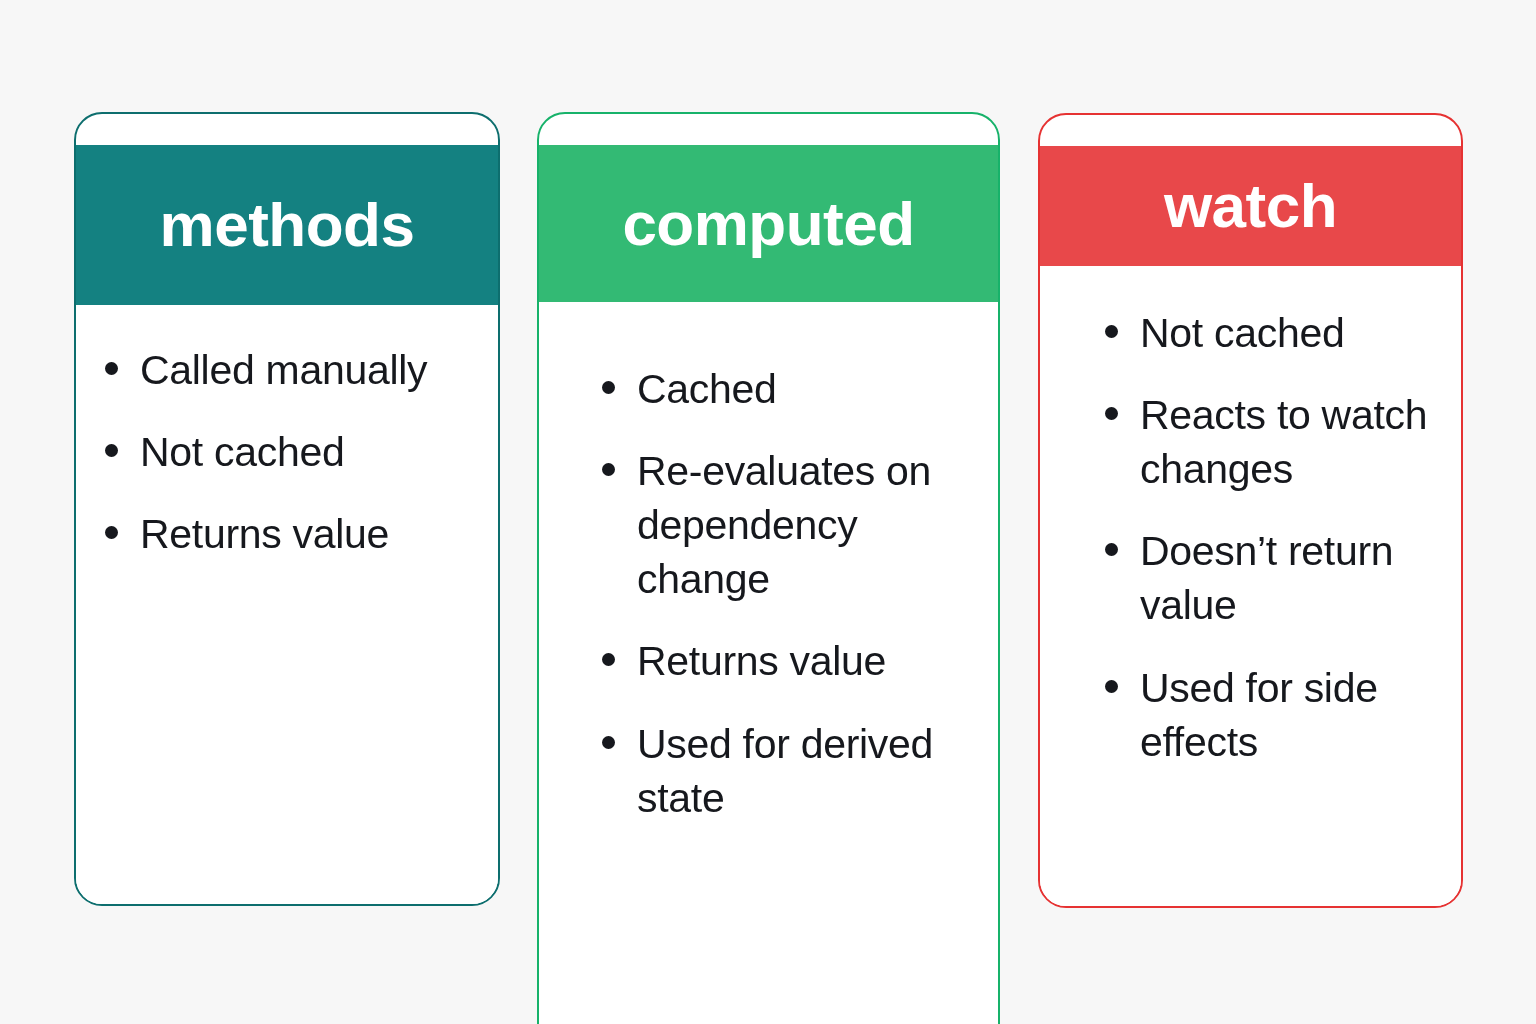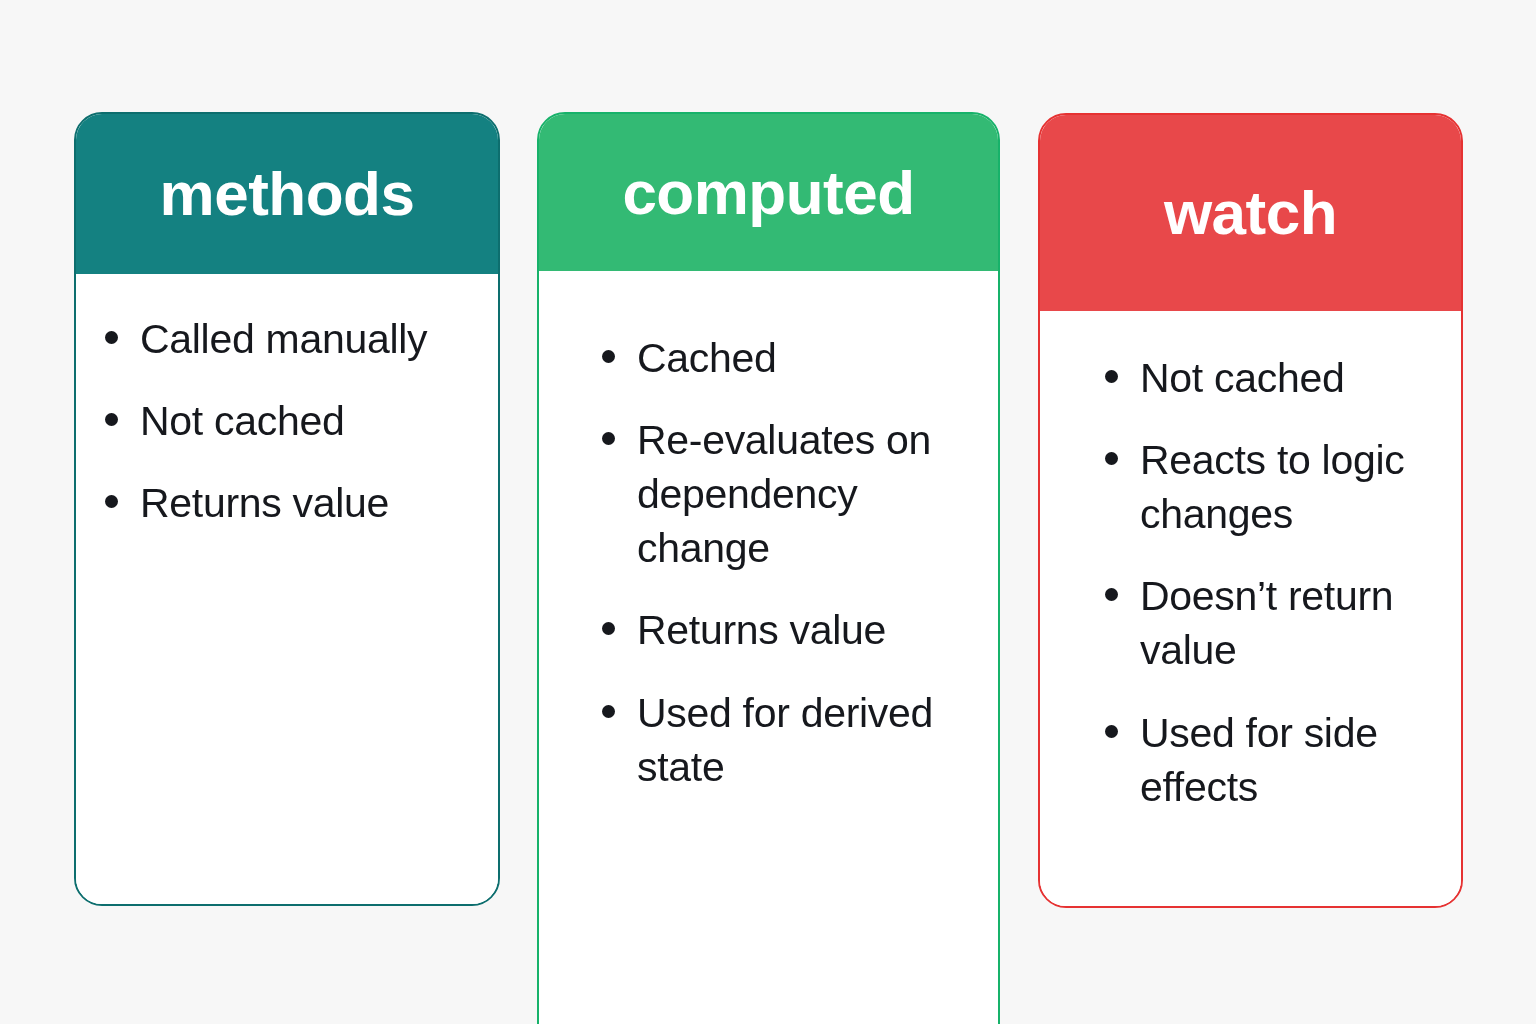--- a/index.html
+++ b/index.html
@@ -38,25 +38,26 @@
   #card-methods  { border: 2px solid #0d6e6e; }
   #card-computed { border: 2px solid #17b26a; }
   #card-watch    { border: 2px solid #e63232; }
 
   .card-header {
     width: 100%;
     display: flex;
     align-items: center;
     justify-content: center;
     flex: 0 0 auto;
+    margin-top: 31px;
   }
 
   #card-methods  .card-header { background: #148181; height: 160px; }
   #card-computed .card-header { background: #33ba74; height: 157px; }
-  #card-watch    .card-header { background: #e8484a; height: 196px; }
+  #card-watch    .card-header { background: #e8484a; height: 120px; }
 
   .card-title {
     color: #ffffff;
     font-size: 62px;
     font-weight: bold;
     line-height: 1;
     letter-spacing: -0.5px;
     text-align: center;
   }
 
@@ -157,21 +158,21 @@
       <h2 class="card-title">watch</h2>
     </div>
     <div class="card-body">
       <ul class="feature-list">
         <li class="feature-item">
           <span class="bullet-dot"></span>
           <span>Not cached</span>
         </li>
         <li class="feature-item">
           <span class="bullet-dot"></span>
-          <span>Reacts to logic changes</span>
+          <span>Reacts to watch changes</span>
         </li>
         <li class="feature-item">
           <span class="bullet-dot"></span>
           <span>Doesn’t return value</span>
         </li>
         <li class="feature-item">
           <span class="bullet-dot"></span>
           <span>Used for side effects</span>
         </li>
       </ul>

